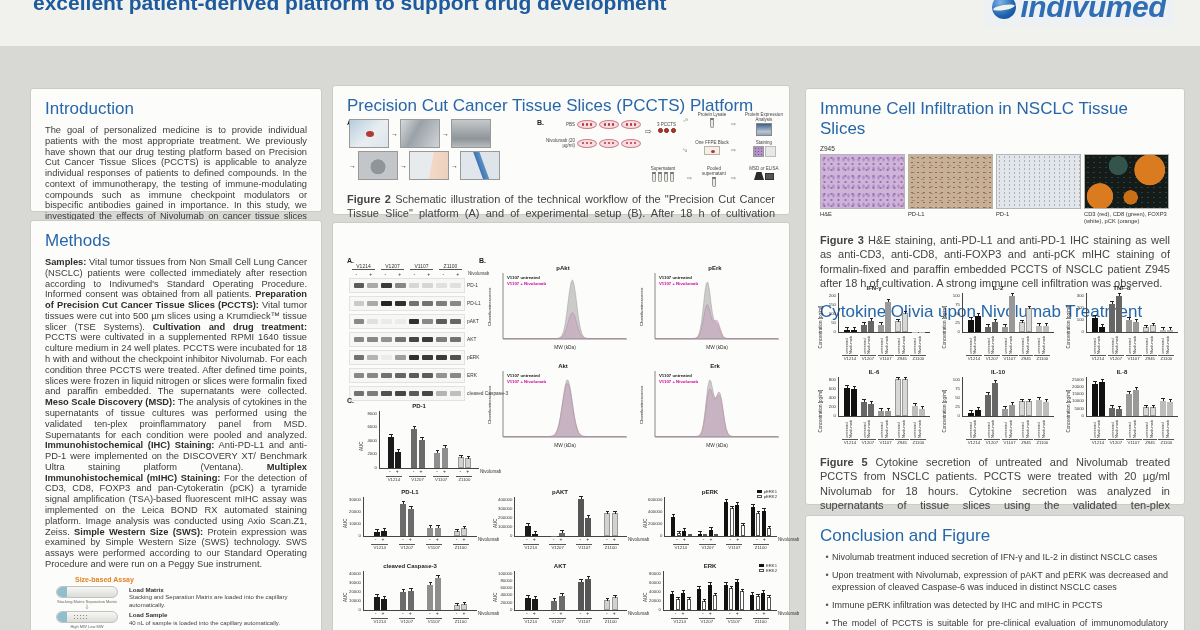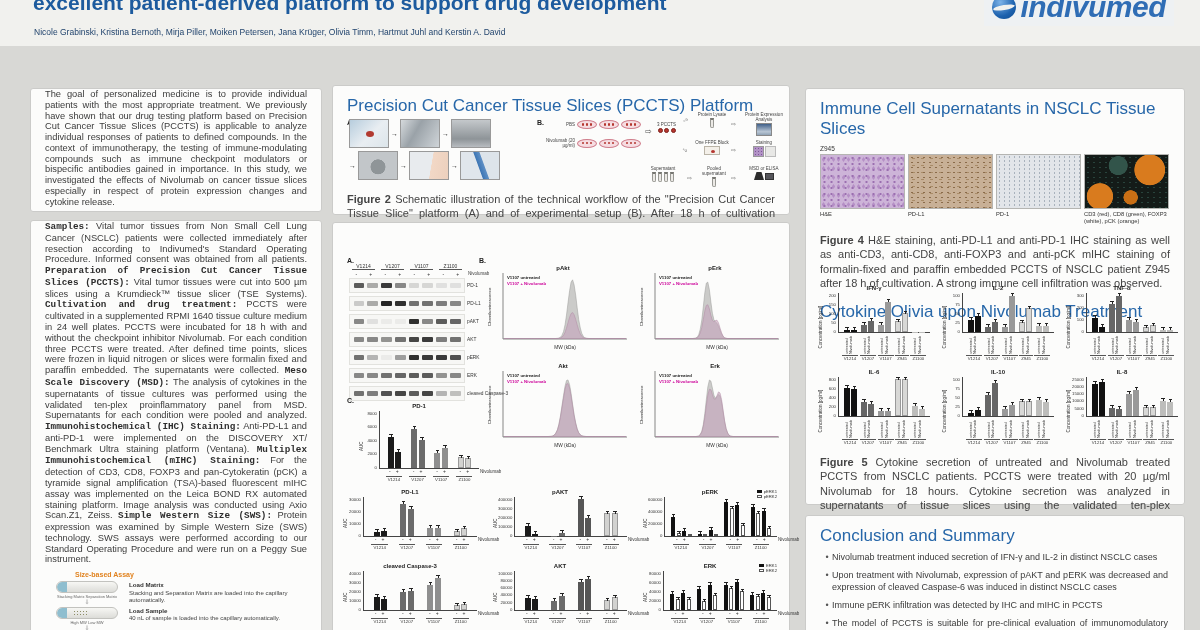--- a/index.html
+++ b/index.html
@@ -12,21 +12,21 @@
 .h-authors{position:absolute;left:34px;top:27px;font-size:8.5px;color:#23456e;}
 .logo{position:absolute;right:26px;top:-12px;display:flex;align-items:center;padding:2px 8px;background:#eef1f3;}
 .logo-ball{width:24px;height:24px;border-radius:50%;background:radial-gradient(circle at 35% 30%,#7db3e8,#1d62ae 60%,#0d4a8f);position:relative;margin-right:4px;overflow:hidden;}
 .logo-ball::after{content:"";position:absolute;left:1px;right:1px;top:10px;height:5px;background:#f1f1ee;border-radius:50%;transform:rotate(-10deg);}
 .logo-text{font-size:30px;font-weight:bold;font-style:italic;color:#2f6db5;letter-spacing:-.5px;}
 
 
 .panel{position:absolute;background:#fcfcfb;border:1px solid #cbcbc9;border-radius:3px;}
 .sec-title{font-size:17px;color:#2767a9;margin:10px 14px 6px;}
 .body-text{font-size:9.3px;line-height:1.16;text-align:justify;margin:0 14px;color:#3b3b3b;}
-.body-text b{color:#2d2d2d;font-family:Liberation Mono, monospace;}
+.body-text b{color:#2d2d2d;}
 .figcap{font-size:11px;line-height:1.3;text-align:justify;color:#444;}
 .ablabel{position:absolute;font-size:7px;font-weight:bold;color:#222;}
 
 
 .assay{margin:6px 14px 0;}
 .assay-title{font-size:7px;font-weight:bold;color:#e0821f;margin-left:30px;margin-bottom:3px;}
 .step{display:flex;margin-bottom:1px;}
 .step-gfx{width:84px;display:flex;flex-direction:column;align-items:center;flex-shrink:0;}
 .capil{width:62px;height:12px;border-radius:6px;background:linear-gradient(#f7f7f4,#dcdcd8);border:1px solid #c2c2be;position:relative;overflow:hidden;}
 .capil::before{content:"";position:absolute;left:0;top:0;bottom:0;width:10px;background:#8fbecf;border-radius:6px 0 0 6px;}
@@ -124,32 +124,33 @@
 .bullet .bt{flex:1;text-align:justify;}
 
 .sample-label{font-size:6.5px;color:#333;margin:0 14px 2px;}
 .eplot{position:absolute;}
 </style>
 </head>
 <body>
 
 <div class="header">
   <div class="h-title">excellent patient-derived platform to support drug development</div>
-  <div class="h-authors">Nicole Grabinski, Kristina Bernoth, Mirja Piller, Moiken Petersen, Jana Krüger, Olivia Timm, Hartmut Juhl and Kerstin A. David</div>
   <div class="logo">
     <span class="logo-ball"></span>
     <span class="logo-text">indivumed</span>
   </div>
 </div>
 
 <div class="panel" style="left:30px;top:88px;width:292px;height:124px;">
+  <div class="sec-title">Introduction</div>
   <div class="body-text">The goal of personalized medicine is to provide individual patients with the most appropriate treatment. We previously have shown that our drug testing platform based on Precision Cut Cancer Tissue Slices (PCCTS) is applicable to analyze individual responses of patients to defined compounds. In the context of immunotherapy, the testing of immune-modulating compounds such as immune checkpoint modulators or bispecific antibodies gained in importance. In this study, we investigated the effects of Nivolumab on cancer tissue slices especially in respect of protein expression changes and cytokine release.</div>
 </div>
 
 <div class="panel" style="left:30px;top:220px;width:292px;height:600px;">
+  <div class="sec-title">Methods</div>
   <div class="body-text" id="methods-body"><b>Samples:</b> Vital tumor tissues from Non Small Cell Lung Cancer (NSCLC) patients were collected immediately after resection according to Indivumed's Standard Operating Procedure. Informed consent was obtained from all patients. <b>Preparation of Precision Cut Cancer Tissue Slices (PCCTS):</b> Vital tumor tissues were cut into 500 µm slices using a Krumdieck™ tissue slicer (TSE Systems). <b>Cultivation and drug treatment:</b> PCCTS were cultivated in a supplemented RPMI 1640 tissue culture medium in 24 well plates. PCCTS were incubated for 18 h with and without the checkpoint inhibitor Nivolumab. For each condition three PCCTS were treated. After defined time points, slices were frozen in liquid nitrogen or slices were formalin fixed and paraffin embedded. The supernatants were collected. <b>Meso Scale Discovery (MSD):</b> The analysis of cytokines in the supernatants of tissue cultures was performed using the validated ten-plex proinflammatory panel from MSD. Supernatants for each condition were pooled and analyzed. <b>Immunohistochemical (IHC) Staining:</b> Anti-PD-L1 and anti-PD-1 were implemented on the DISCOVERY XT/ Benchmark Ultra staining platform (Ventana). <b>Multiplex Immunohistochemical (mIHC) Staining:</b> For the detection of CD3, CD8, FOXP3 and pan-Cytokeratin (pCK) a tyramide signal amplification (TSA)-based fluorescent mIHC assay was implemented on the Leica BOND RX automated staining platform. Image analysis was conducted using Axio Scan.Z1, Zeiss. <b>Simple Western Size (SWS):</b> Protein expression was examined by Simple Western Size (SWS) technology. SWS assays were performed according to our Standard Operating Procedure and were run on a Peggy Sue instrument.</div>
   <div class="assay">
     <div class="assay-title">Size-based Assay</div>
     <div id="assay-steps">
         <div class="step">
           <div class="step-gfx">
             <div class="capil "></div>
             <div class="step-sub">Stacking Matrix    Separation Matrix</div>
             <div class="step-arrow">⇩</div>
           </div>
@@ -1044,36 +1045,36 @@
               </div>
               <div class="c-xnote">Nivolumab</div>
             </div>
           </div>
         </div>
       </div>
     </div>
 </div>
 
 <div class="panel" style="left:805px;top:88px;width:380px;height:417px;">
-  <div class="sec-title">Immune Cell Supernatants in NSCLC Tissue Slices</div>
+  <div class="sec-title">Immune Cell Infiltration in NSCLC Tissue Slices</div>
   <div class="sample-label">Z945</div>
   <div class="hist-row">
     <div class="hist h-he"></div>
     <div class="hist h-pdl1"></div>
     <div class="hist h-pd1"></div>
     <div class="hist h-mihc"></div>
   </div>
   <div class="hist-labels">
     <div>H&amp;E</div>
     <div>PD-L1</div>
     <div>PD-1</div>
     <div>CD3 (red), CD8 (green), FOXP3 (white), pCK (orange)</div>
   </div>
   <div class="figcap" style="margin:8px 14px 0;">
-    <b>Figure 4</b><span> H&amp;E staining, anti-PD-L1 and anti-PD-1 IHC staining as well as anti-CD3, anti-CD8, anti-FOXP3 and anti-pCK mIHC staining of formalin-fixed and paraffin embedded PCCTS of NSCLC patient Z945 after 18 h of cultivation. A strong immune cell infiltration was observed.</span>
+    <b>Figure 3</b><span> H&amp;E staining, anti-PD-L1 and anti-PD-1 IHC staining as well as anti-CD3, anti-CD8, anti-FOXP3 and anti-pCK mIHC staining of formalin-fixed and paraffin embedded PCCTS of NSCLC patient Z945 after 18 h of cultivation. A strong immune cell infiltration was observed.</span>
   </div>
   <div class="sec-title" style="margin-top:12px;">Cytokine Olivia upon Nivolumab Treatment</div>
   <div id="cyt-charts">
       <div class="chart" style="left: 12px; top: 196px; width: 112px;">
         <div class="chart" style="left: 0px; top: 0px; width: 112px; position: relative;">
           <div class="c-title">IFN-γ</div>
           <div class="c-body">
             <div class="c-ylab">Concentration [pg/ml]</div>
             <div class="c-ticks" style="height: 40px;">
               <div class="c-tick">200</div>
@@ -1642,21 +1643,21 @@
           </div>
         </div>
       </div>
     </div>
   <div class="figcap" style="position:absolute;left:14px;right:14px;top:366px;">
     <b>Figure 5</b><span> Cytokine secretion of untreated and Nivolumab treated PCCTS from NSCLC patients. PCCTS were treated with 20 µg/ml Nivolumab for 18 hours. Cytokine secretion was analyzed in supernatants of tissue slices using the validated ten-plex proinflammatory panel from MSD. Shown is the mean value with standard deviation of cytokines in pg/ml compared to the untreated control.</span>
   </div>
 </div>
 
 <div class="panel" style="left:805px;top:515px;width:380px;height:300px;">
-  <div class="sec-title">Conclusion and Summary</div>
+  <div class="sec-title">Conclusion and Figure</div>
   <div class="bullets" id="conclusion-bullets">
       <div class="bullet">
         <span class="dot">•</span>
         <span class="bt">Nivolumab treatment induced secretion of IFN-γ and IL-2 in distinct NSCLC cases</span>
       </div>
       <div class="bullet">
         <span class="dot">•</span>
         <span class="bt">Upon treatment with Nivolumab, expression of pAKT and pERK was decreased and expression of cleaved Caspase-6 was induced in distinct NSCLC cases</span>
       </div>
       <div class="bullet">

